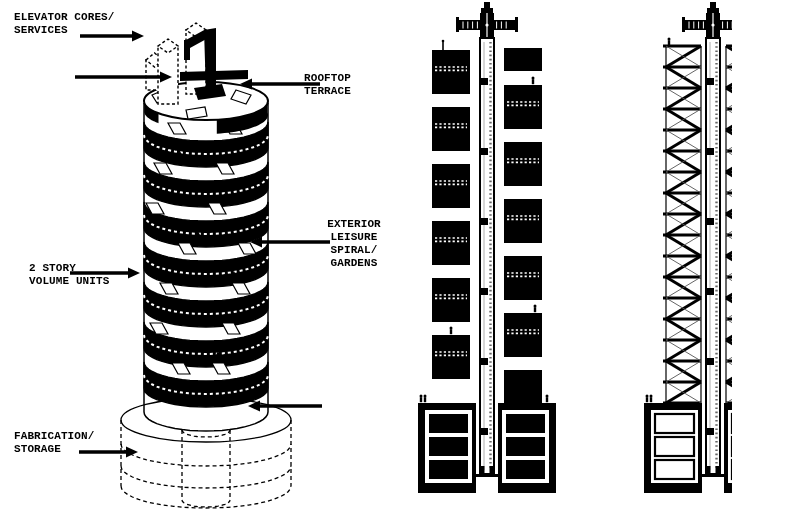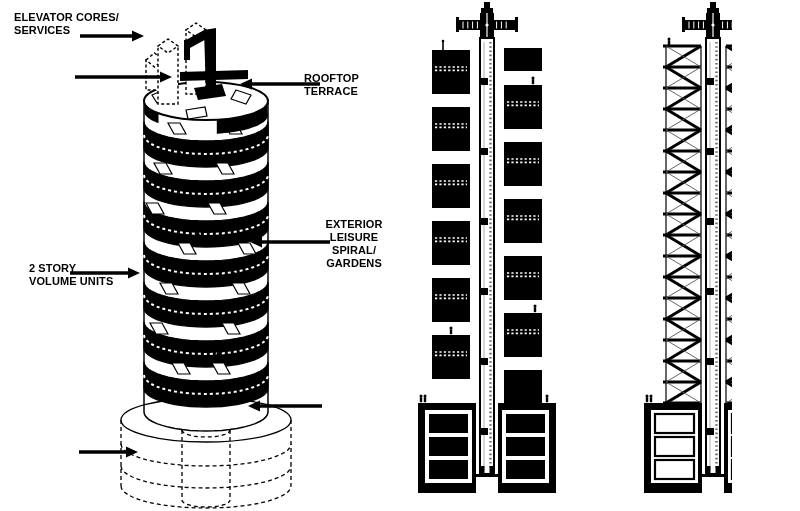--- a/index.html
+++ b/index.html
@@ -1,17 +1,17 @@
 <!DOCTYPE html>
 <html><head>
 <meta charset="utf-8">
 <style>
   html,body{margin:0;padding:0;background:#fff;}
   #stage{position:relative;width:732px;height:511px;background:#fff;overflow:hidden;
-         font-family:Liberation Sans, sans-serif;}
+         font-family:Liberation Mono, monospace;}
   #stage svg{position:absolute;left:0;top:0;}
   .lbl{position:absolute;font-weight:700;font-size:11px;line-height:13px;color:#000;
        white-space:pre-line;letter-spacing:.1px;}
   .ctr{text-align:center;width:84px;}
 </style>
 </head>
 <body>
 
 <div id="stage">
   <svg id="art" width="800" height="511" viewBox="0 0 800 511">
@@ -356,13 +356,15 @@
   <div class="lbl" style="left:14px;top:11px;">ELEVATOR CORES/
 SERVICES</div>
   <div class="lbl" style="left:304px;top:72px;">ROOFTOP
 TERRACE</div>
   <div class="lbl ctr" style="left:312px;top:208px;margin-top:10px;">EXTERIOR
 LEISURE
 SPIRAL/
 GARDENS</div>
   <div class="lbl" style="left:14px;top:262px;margin-left:15px;">2 STORY
 VOLUME UNITS</div>
+  <div class="lbl" style="left:14px;top:430px;">FABRICATION/
+STORAGE</div>
 </div>
 
 </body></html>

